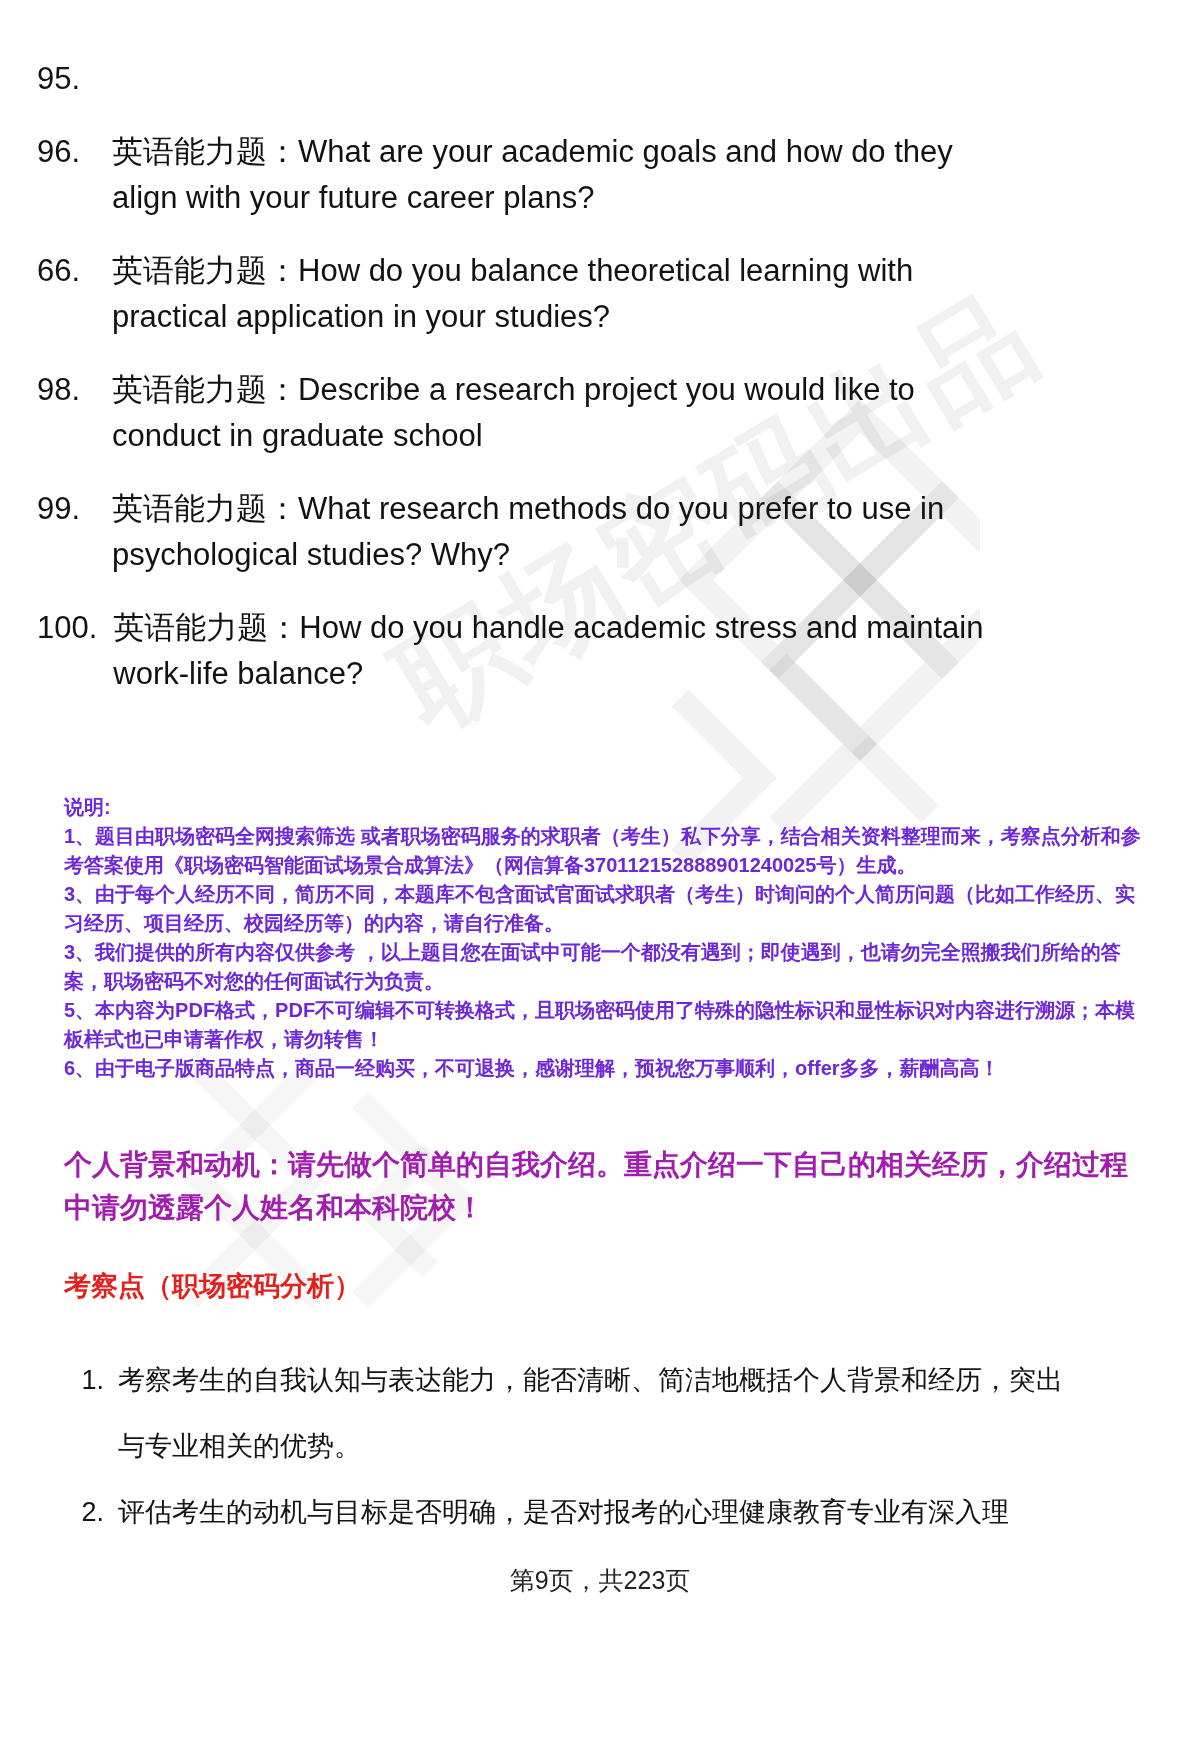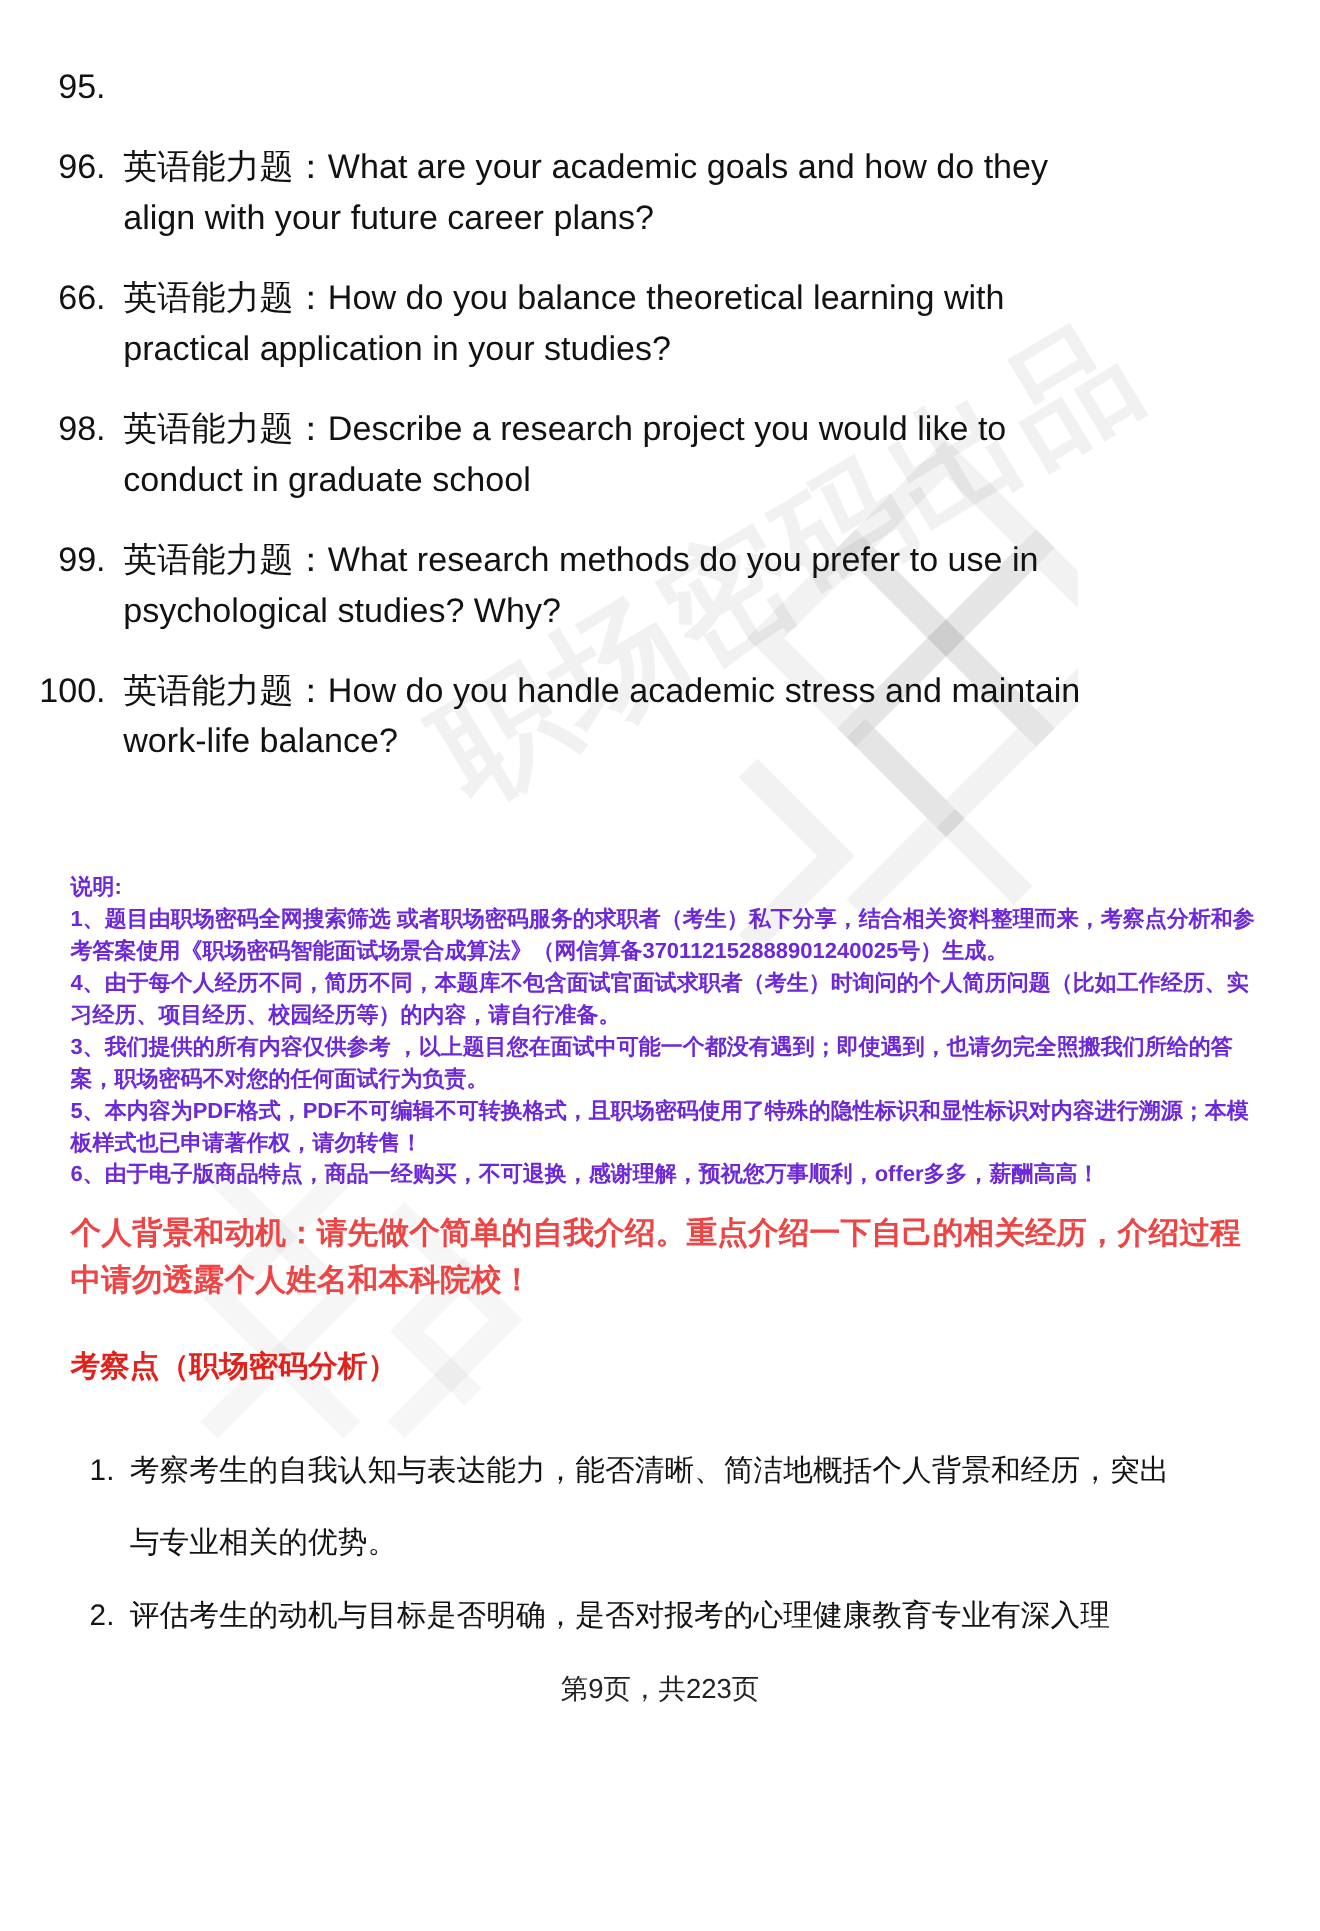--- a/index.html
+++ b/index.html
@@ -20,30 +20,30 @@
     transform:rotate(-31deg); transform-origin:0 50%;
     letter-spacing:4px;
   }
   .wm-lattice { position:absolute; }
   .wm-lattice.one { left:620px; top:398px; }
   .wm-lattice.two { left:110px; top:1030px; }
 
   
   .questions { list-style:none; }
   .q-item { display:flex; font-size:31px; line-height:46px; margin-bottom:27px; }
-  .q-num  { flex:0 0 112px; text-align:right; padding-right:16px; }
+  .q-num  { flex:0 0 112px; text-align:left; padding-right:16px;padding-left:37px; }
   .q-text { width:884px; }
 
   
   .notes { margin:96px 0 0 64px; width:1078px; font-size:20px; line-height:29px; color:#6d28d9;font-weight:bold; }
 
   
   .red-question {
-    margin:16px 0 0 64px; width:1080px;
-    font-size:28px; font-weight:700; line-height:43px; color:#ef4444;
+    margin:60px 0 0 64px; width:1080px;
+    font-size:28px; font-weight:700; line-height:43px; color:#a21caf;
   }
   .red-heading {
     margin:42px 0 0 64px;
     font-size:27px; font-weight:700; line-height:30px; color:#e2211c;
   }
 
   
   .analysis { list-style:none; margin-top:46px; }
   .a-item { display:flex; font-size:27px; line-height:66px; color:#141414; }
   .a-num  { flex:0 0 118px; text-align:right; padding-right:14px; }
@@ -100,21 +100,21 @@
       </li>
       <li class="q-item">
         <span class="q-num">100.</span>
         <span class="q-text">英语能力题：How do you handle academic stress and maintain work-life balance?</span>
       </li>
     </ol>
 
     <div class="notes">
       <div class="note-line">说明:</div>
       <div class="note-line">1、题目由职场密码全网搜索筛选 或者职场密码服务的求职者（考生）私下分享，结合相关资料整理而来，考察点分析和参考答案使用《职场密码智能面试场景合成算法》（网信算备370112152888901240025号）生成。</div>
-      <div class="note-line">4、由于每个人经历不同，简历不同，本题库不包含面试官面试求职者（考生）时询问的个人简历问题（比如工作经历、实习经历、项目经历、校园经历等）的内容，请自行准备。</div>
+      <div class="note-line">3、由于每个人经历不同，简历不同，本题库不包含面试官面试求职者（考生）时询问的个人简历问题（比如工作经历、实习经历、项目经历、校园经历等）的内容，请自行准备。</div>
       <div class="note-line">3、我们提供的所有内容仅供参考 ，以上题目您在面试中可能一个都没有遇到；即使遇到，也请勿完全照搬我们所给的答案，职场密码不对您的任何面试行为负责。</div>
       <div class="note-line">5、本内容为PDF格式，PDF不可编辑不可转换格式，且职场密码使用了特殊的隐性标识和显性标识对内容进行溯源；本模板样式也已申请著作权，请勿转售！</div>
       <div class="note-line">6、由于电子版商品特点，商品一经购买，不可退换，感谢理解，预祝您万事顺利，offer多多，薪酬高高！</div>
     </div>
 
     <p class="red-question">个人背景和动机：请先做个简单的自我介绍。重点介绍一下自己的相关经历，介绍过程中请勿透露个人姓名和本科院校！</p>
 
     <p class="red-heading">考察点（职场密码分析）</p>
 
     <ol class="analysis">

